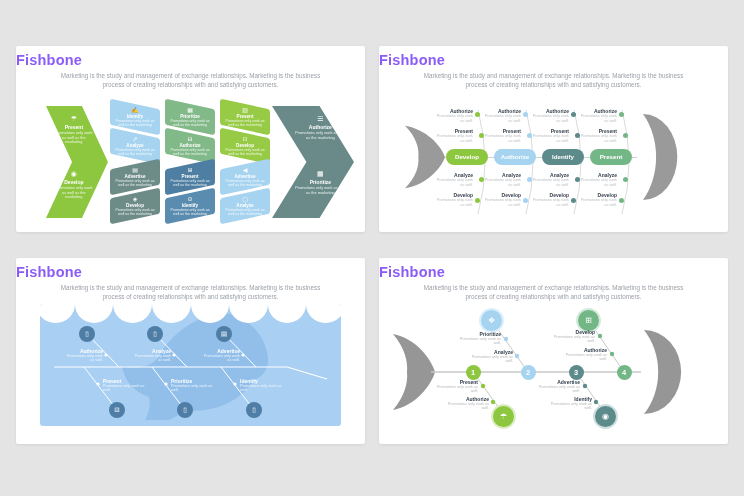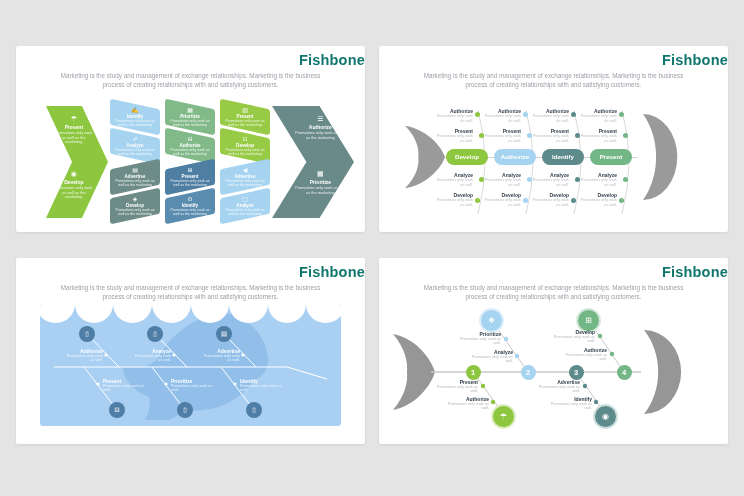--- a/index.html
+++ b/index.html
@@ -1,19 +1,19 @@
 <!DOCTYPE html>
 <html><head>
 <meta charset="utf-8">
 <style>
   html,body{margin:0;padding:0;font-family:"Liberation Sans",sans-serif;}
   body{width:744px;height:496px;background:#e4e4e4;overflow:hidden;position:relative;}
   .grid{position:absolute;left:16px;top:46px;width:712px;display:grid;grid-template-columns:349px 349px;grid-column-gap:14px;grid-row-gap:26px;}
   .card{position:relative;width:349px;height:186px;background:#fff;border-radius:2px;box-shadow:0 1px 3px rgba(0,0,0,.08);overflow:hidden;}
-  .ttl{position:absolute;top:6px;left:0;right:0;text-align:right;font-size:14.5px;font-weight:bold;color:#0f766e;letter-spacing:.2px;}
+  .ttl{position:absolute;top:6px;left:0;right:0;text-align:left;font-size:14.5px;font-weight:bold;color:#8b5cf6;letter-spacing:.2px;}
   .sub{position:absolute;top:25px;left:36px;right:36px;text-align:center;font-size:6.3px;line-height:1.45;color:#9ca1a7;}
   .diag{position:absolute;left:0;width:349px;}
   .abs{position:absolute;}
   
   .chev{clip-path:polygon(0% 0%,58% 0%,100% 50%,58% 100%,0% 100%,42% 50%);color:#fff;}
   .chev-item{position:absolute;left:14%;width:62%;text-align:center;color:#fff;}
   .chev-item .ic{font-size:7px;line-height:8px;display:block;}
   .chev-item .lb{font-size:5px;font-weight:bold;display:block;margin-top:1px;}
   .chev-item .ds{font-size:3.9px;line-height:4.6px;display:block;color:rgba(255,255,255,.85);margin-top:1px;}
   .tile{position:absolute;width:50px;height:26px;border-radius:3px;color:#fff;}

